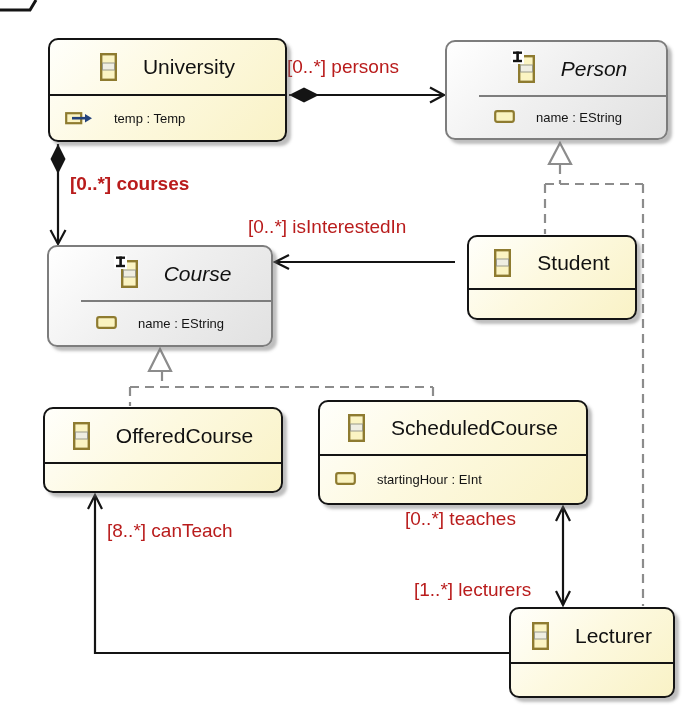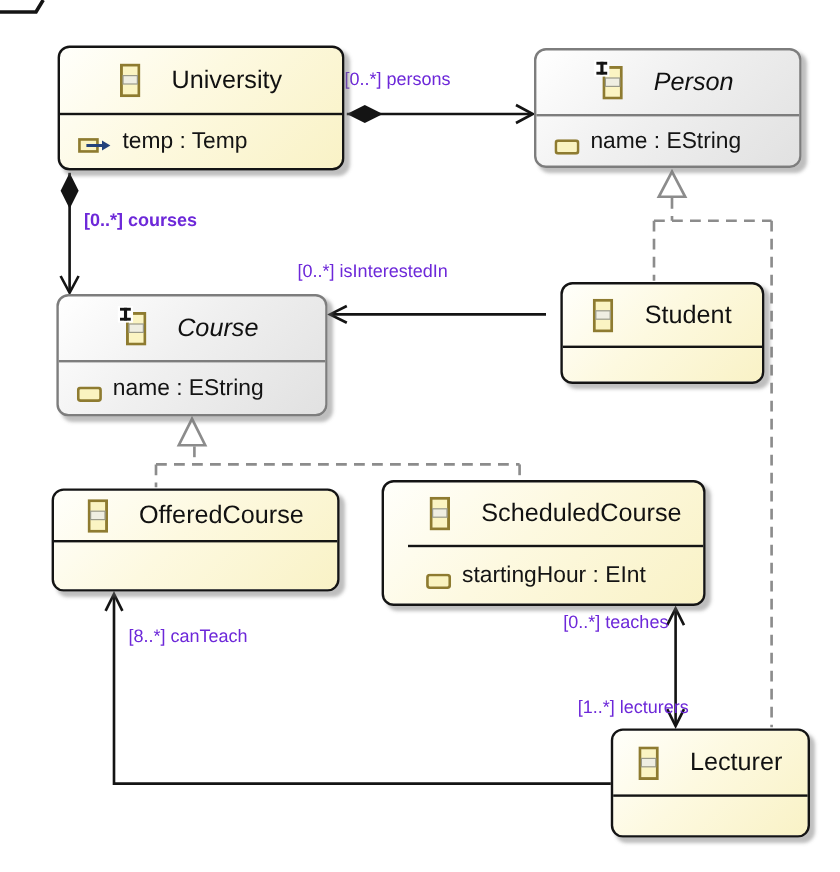--- a/index.html
+++ b/index.html
@@ -13,37 +13,38 @@
     box-shadow:4px 4px 3px rgba(110,110,110,0.45);
     display:flex;flex-direction:column;
   }
   .cls.yellow{
     border:2.5px solid #141414;
     background:linear-gradient(135deg,#fffffb 0%,#fdf9e0 45%,#f9f2c6 100%);
   }
   .cls.gray{
     border:2px solid #7d7d7d;
     background:linear-gradient(135deg,#ffffff 0%,#f0f0f0 45%,#e1e1e1 100%);
+    padding-left:32px;
   }
   .cls-header{
     display:flex;align-items:center;justify-content:center;gap:26px;
     flex:0 0 auto;box-sizing:border-box;
   }
   .cls.yellow .cls-header{border-bottom:2.5px solid #141414;}
   .cls.gray .cls-header{border-bottom:2px solid #7d7d7d;}
   .cls-title{font-size:21px;color:#111;white-space:nowrap;}
   .cls.gray .cls-title{font-style:italic;}
   .cls-attrs{flex:1 1 auto;display:flex;flex-direction:column;justify-content:center;}
-  .attr-row{display:flex;align-items:flex-end;gap:9px;padding-left:15px;font-size:19px;white-space:nowrap;}
+  .attr-row{display:flex;align-items:flex-start;gap:21px;padding-left:15px;font-size:13px;white-space:nowrap;}
   .icon-wrap{display:inline-flex;flex:0 0 auto;}
   .edge-label{
-    position:absolute;font-size:15px;color:#6d28d9;white-space:nowrap;
+    position:absolute;font-size:19px;color:#b91c1c;white-space:nowrap;
     background:transparent;line-height:23px;
   }
-  .ta-right{text-align:right;}
+  .ta-right{}
 </style>
 </head>
 <body>
 
 <svg id="edges" viewBox="0 0 700 727">
   
   <polyline points="0,10 30,10 36,0" fill="none" stroke="#141414" stroke-width="3"></polyline>
 
   
   <g>
@@ -191,33 +192,33 @@
         <rect x="1.2" y="1.2" width="14.6" height="25.6" fill="#fbf4c3" stroke="#8e7b30" stroke-width="2.4"></rect>
         <rect x="2.5" y="10" width="12" height="7" fill="#efeee2" stroke="#9a9a8a" stroke-width="1"></rect>
       </svg>
     </span>
     <span class="cls-title">Student</span>
   </div>
   <div class="cls-attrs"></div>
 </div>
 
 <div class="cls yellow" style="left:43px;top:407px;width:240px;height:86px;">
-  <div class="cls-header" style="height:43px;">
+  <div class="cls-header" style="height:55px;">
     <span class="icon-wrap">
       <svg width="17" height="28" viewBox="0 0 17 28">
         <rect x="1.2" y="1.2" width="14.6" height="25.6" fill="#fbf4c3" stroke="#8e7b30" stroke-width="2.4"></rect>
         <rect x="2.5" y="10" width="12" height="7" fill="#efeee2" stroke="#9a9a8a" stroke-width="1"></rect>
       </svg>
     </span>
     <span class="cls-title">OfferedCourse</span>
   </div>
   <div class="cls-attrs"></div>
 </div>
 
-<div class="cls yellow" style="left:318px;top:400px;width:270px;height:105px;padding-left:20px;">
+<div class="cls yellow" style="left:318px;top:400px;width:270px;height:105px;">
   <div class="cls-header" style="height:54px;">
     <span class="icon-wrap">
       <svg width="17" height="28" viewBox="0 0 17 28">
         <rect x="1.2" y="1.2" width="14.6" height="25.6" fill="#fbf4c3" stroke="#8e7b30" stroke-width="2.4"></rect>
         <rect x="2.5" y="10" width="12" height="7" fill="#efeee2" stroke="#9a9a8a" stroke-width="1"></rect>
       </svg>
     </span>
     <span class="cls-title">ScheduledCourse</span>
   </div>
   <div class="cls-attrs">

